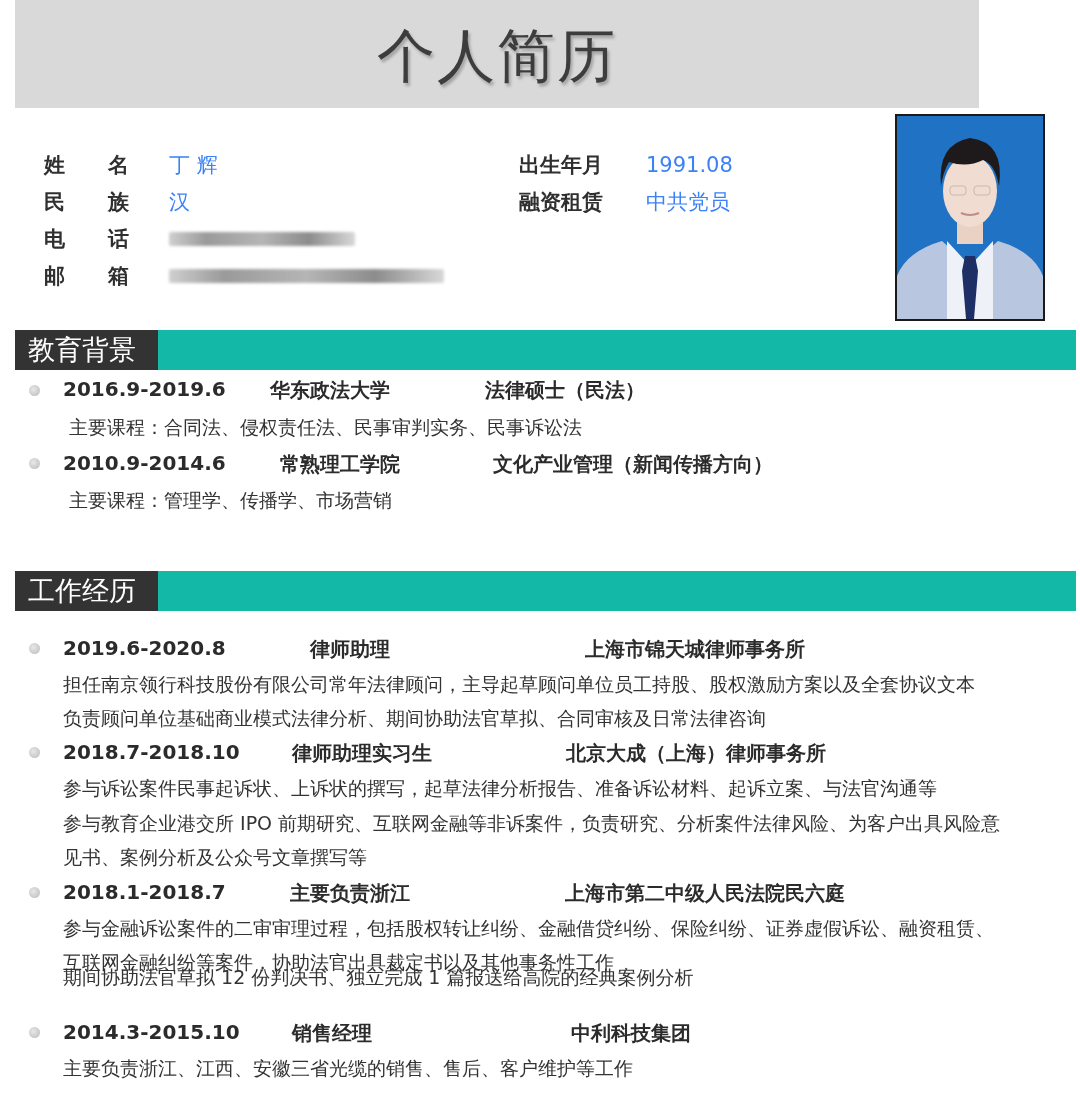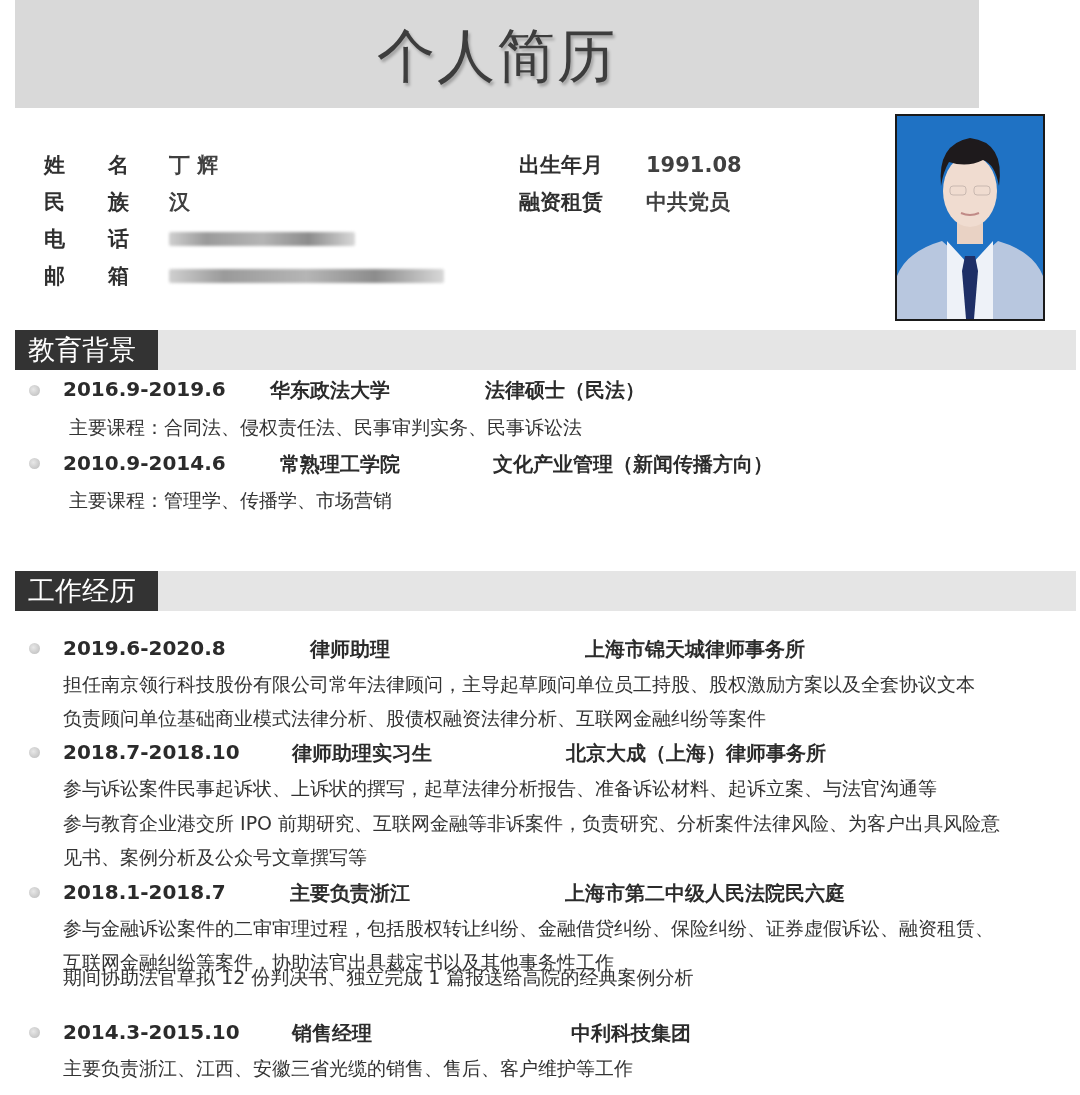--- a/index.html
+++ b/index.html
@@ -6,26 +6,26 @@
   html, body { width: 1080px; height: 1095px; background: #ffffff; overflow: hidden; }
   body { position: relative; font-family: "DejaVu Sans", "Liberation Sans", sans-serif; color: #2b2b2b; }
 
   .title-band { position: absolute; left: 15px; top: 0; width: 964px; height: 108px; background: #d9d9d9; }
   .title-band .title { position: absolute; left: 0; right: 0; top: 18px; text-align: center; font-size: 58px; letter-spacing: 2px; color: #3d3d3d; text-shadow: 2px 3px 3px rgba(0,0,0,0.25); font-weight: 400; }
 
   .info-row { position: absolute; height: 30px; display: flex; align-items: center; font-size: 21px; }
   .info-label { font-weight: 700; color: #2f2f2f; }
   .info-label.spaced { width: 125px; display: flex; justify-content: space-between; padding-right: 40px; }
   .info-label.spaced span { display: inline-block; }
-  .info-value { color: #404040; font-weight: bold; }
+  .info-value { color: #3b82f6; }
   .blurred { height: 14px; border-radius: 2px; background: linear-gradient(90deg, #cfcfcf 0%, #9a9a9a 20%, #b5b5b5 50%, #8c8c8c 75%, #d8d8d8 100%); filter: blur(1.5px); }
 
   .photo { position: absolute; left: 895px; top: 114px; width: 150px; height: 207px; border: 2px solid #1a1a1a; background: #1c6fc0; overflow: hidden; }
 
-  .section-bar { position: absolute; left: 15px; width: 1061px; height: 40px; background: #e5e5e5; }
+  .section-bar { position: absolute; left: 15px; width: 1061px; height: 40px; background: #14b8a6; }
   .section-tag { position: absolute; left: 0; top: 0; height: 40px; width: 143px; background: #333333; color: #ffffff; font-size: 27px; line-height: 40px; padding-left: 13px; }
 
   .bullet { position: absolute; width: 11px; height: 11px; border-radius: 50%; background: radial-gradient(circle at 40% 40%, #e8e8e8, #b9b9b9); }
   .entry-head { position: absolute; font-size: 20px; font-weight: 700; color: #2b2b2b; white-space: nowrap; }
   .line { position: absolute; font-size: 19px; color: #333333; white-space: nowrap; }
 </style>
 </head>
 <body>
 
 <div class="title-band">
@@ -103,21 +103,21 @@
 
 <div class="section-bar" style="top:571px;">
   <div class="section-tag">工作经历</div>
 </div>
 
 <div class="bullet" style="left:29px; top:643px;"></div>
 <div class="entry-head" style="left:63px; top:636px;">2019.6-2020.8</div>
 <div class="entry-head" style="left:310px; top:636px;">律师助理</div>
 <div class="entry-head" style="left:585px; top:636px;">上海市锦天城律师事务所</div>
 <div class="line" style="left:63px; top:672px;">担任南京领行科技股份有限公司常年法律顾问，主导起草顾问单位员工持股、股权激励方案以及全套协议文本</div>
-<div class="line" style="left:63px; top:706px;">负责顾问单位基础商业模式法律分析、股债权融资法律分析、互联网金融纠纷等案件</div>
+<div class="line" style="left:63px; top:706px;">负责顾问单位基础商业模式法律分析、期间协助法官草拟、合同审核及日常法律咨询</div>
 
 <div class="bullet" style="left:29px; top:747px;"></div>
 <div class="entry-head" style="left:63px; top:740px;">2018.7-2018.10</div>
 <div class="entry-head" style="left:292px; top:740px;">律师助理实习生</div>
 <div class="entry-head" style="left:566px; top:740px;">北京大成（上海）律师事务所</div>
 <div class="line" style="left:63px; top:776px;">参与诉讼案件民事起诉状、上诉状的撰写，起草法律分析报告、准备诉讼材料、起诉立案、与法官沟通等</div>
 <div class="line" style="left:63px; top:811px;">参与教育企业港交所 IPO 前期研究、互联网金融等非诉案件，负责研究、分析案件法律风险、为客户出具风险意</div>
 <div class="line" style="left:63px; top:845px;">见书、案例分析及公众号文章撰写等</div>
 
 <div class="bullet" style="left:29px; top:887px;"></div>

